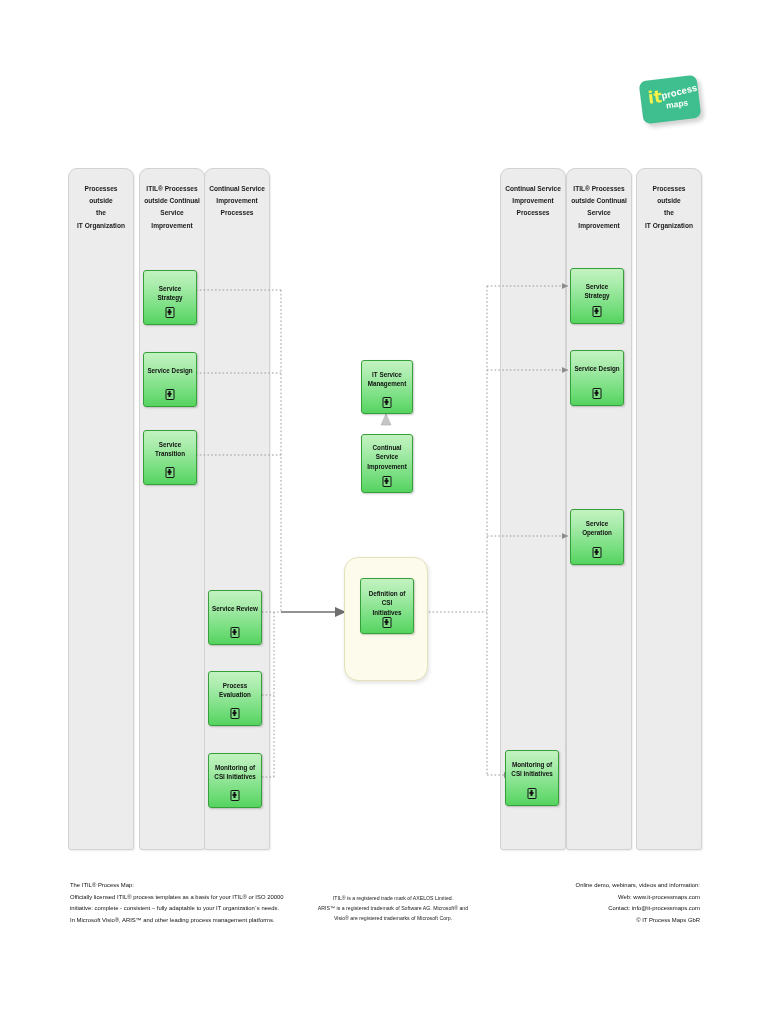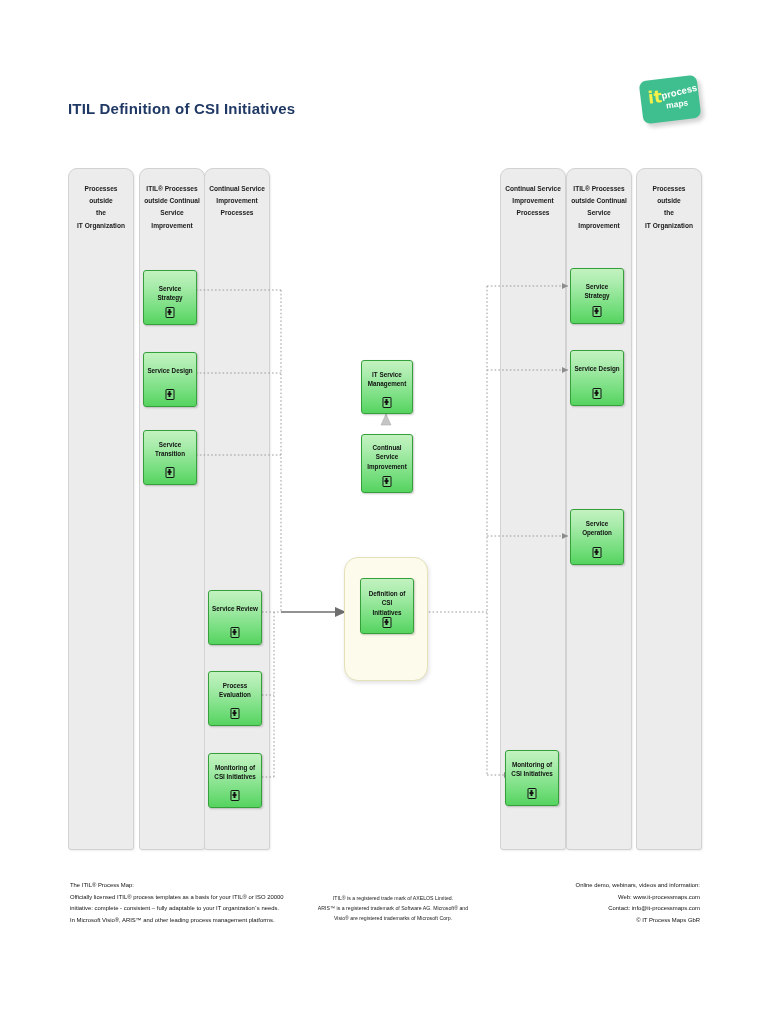--- a/index.html
+++ b/index.html
@@ -101,21 +101,20 @@
   .foot{position:absolute;font-size:5.9px;color:#111;line-height:1.95;}
   .foot.left{left:70px;top:880px;text-align:left;}
   .foot.mid{left:298px;top:893px;width:190px;text-align:center;font-size:5.2px;color:#222;}
   .foot.right{right:68px;top:880px;text-align:right;}
 </style>
 </head>
 <body>
 
 <div id="page">
 
-  <div class="title">ITIL Definition of CSI Initiatives</div>
 
   <div class="logo">
     <div class="plate"></div>
     <div class="it">it</div>
     <div class="w1">process</div>
     <div class="w2">maps</div>
   </div>
 
   <div class="lane" style="left:68px;width:64px;">
     <div class="lane-title">Processes outside<br>the<br>IT Organization</div>

